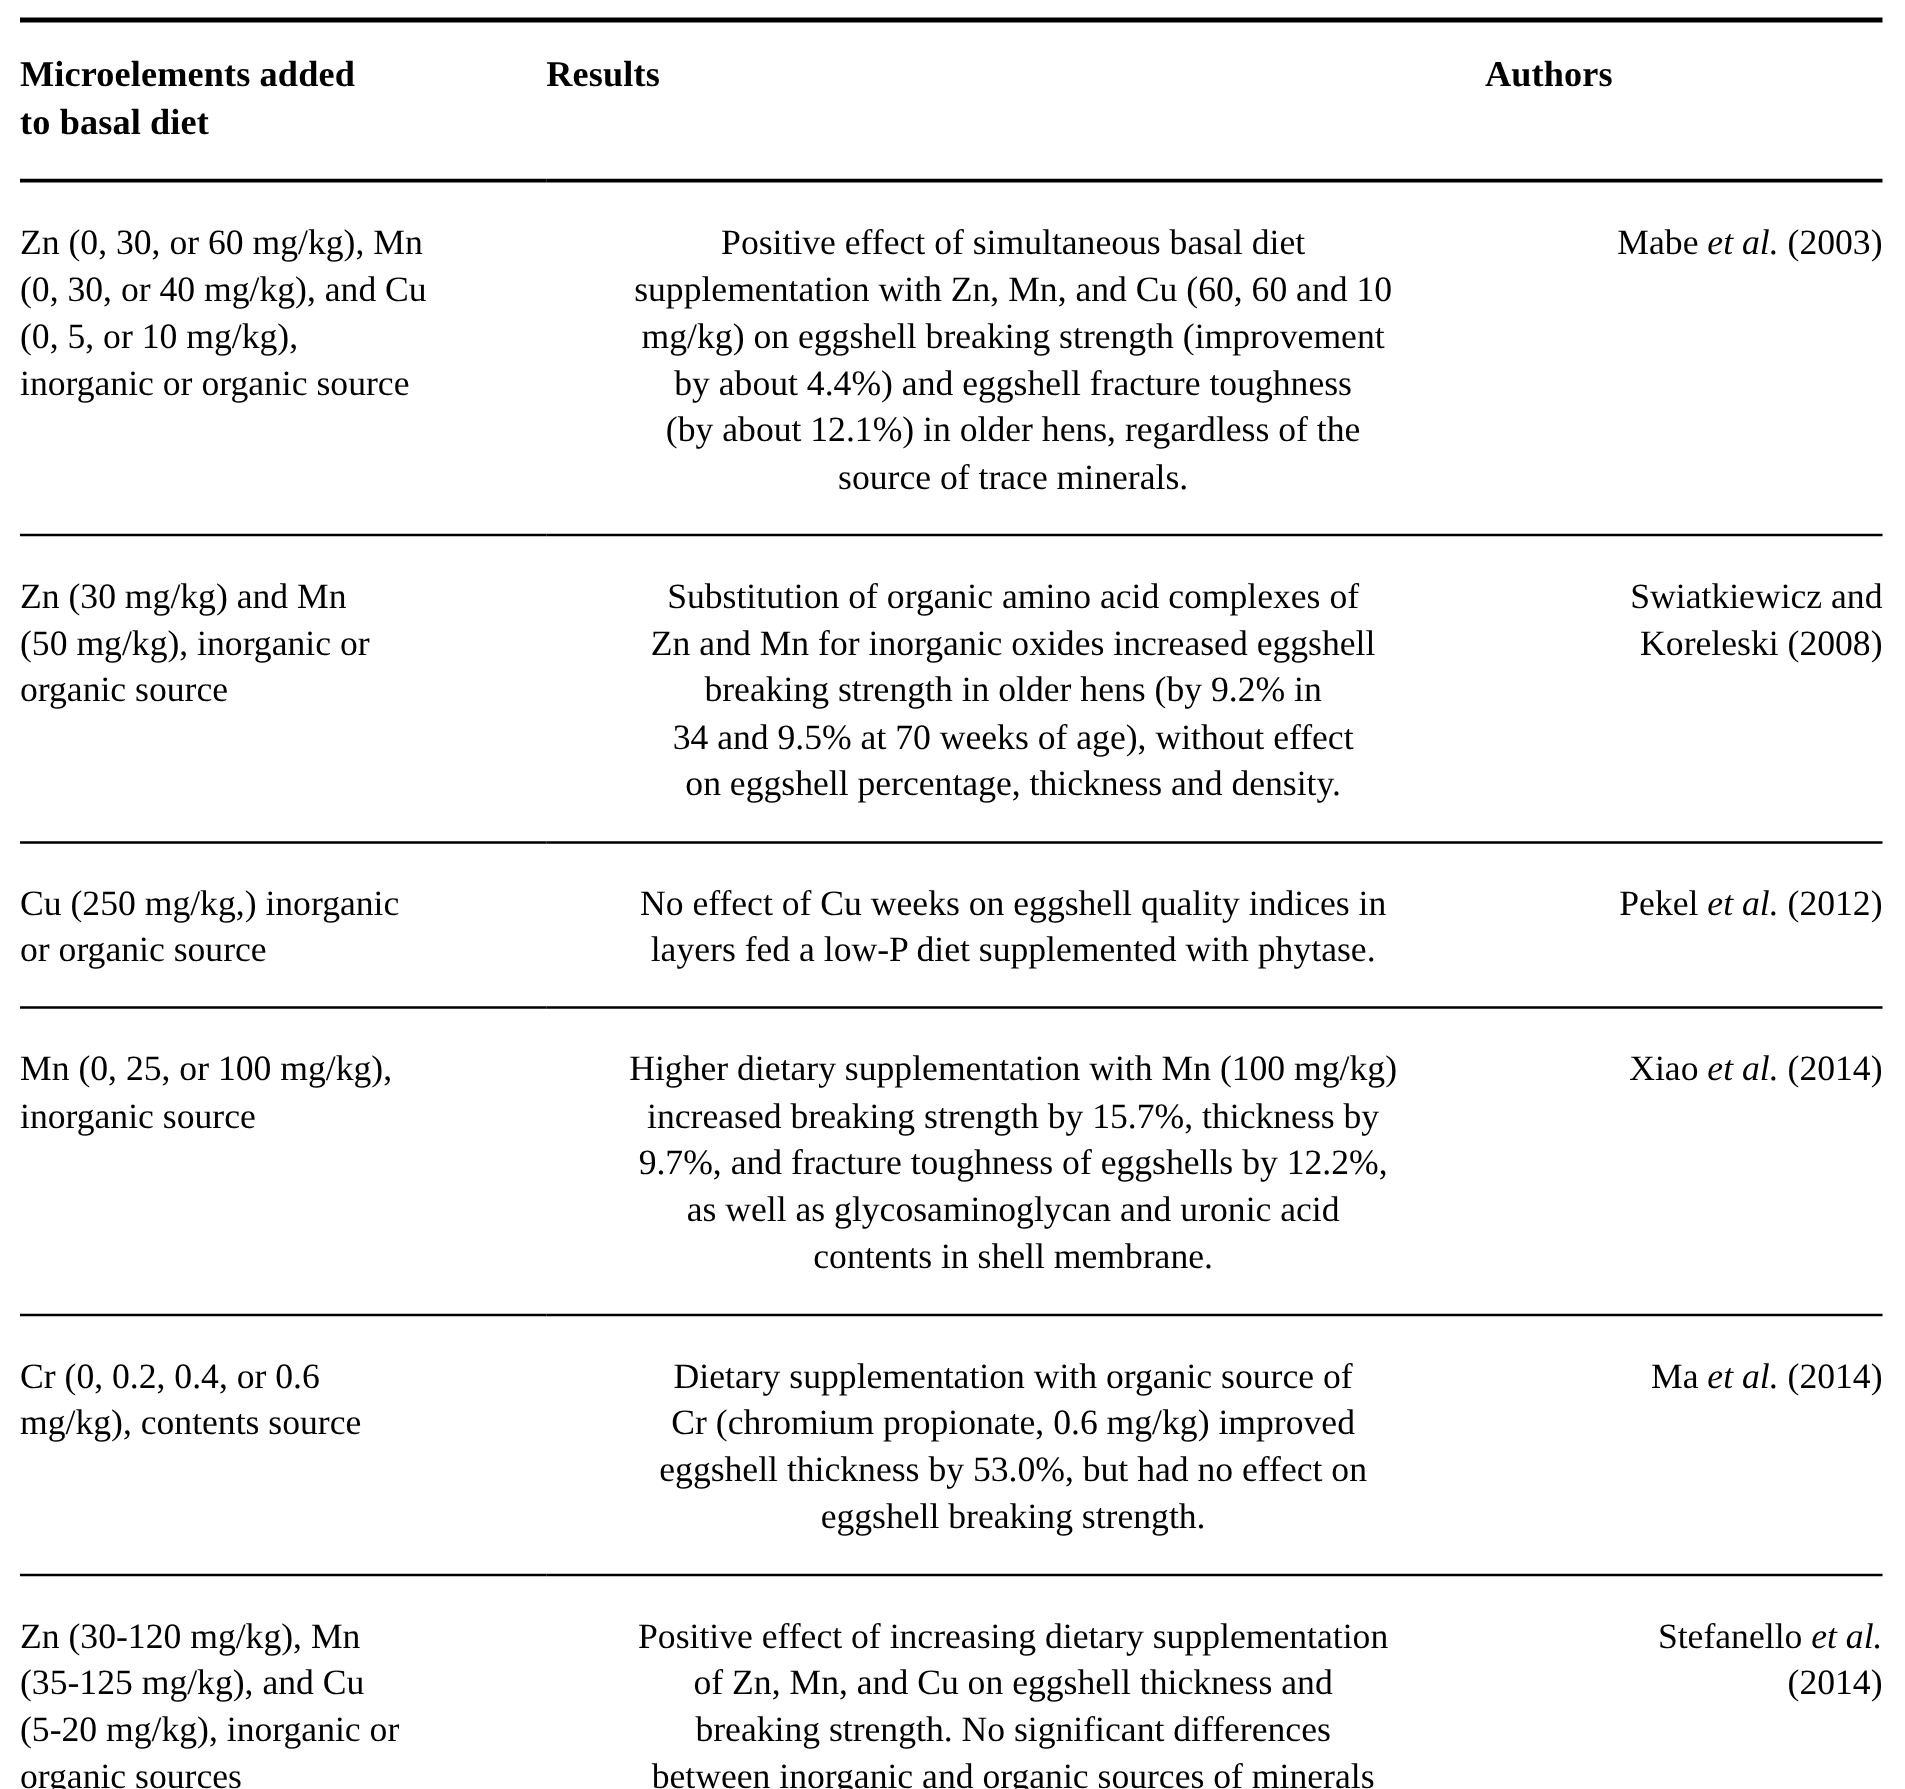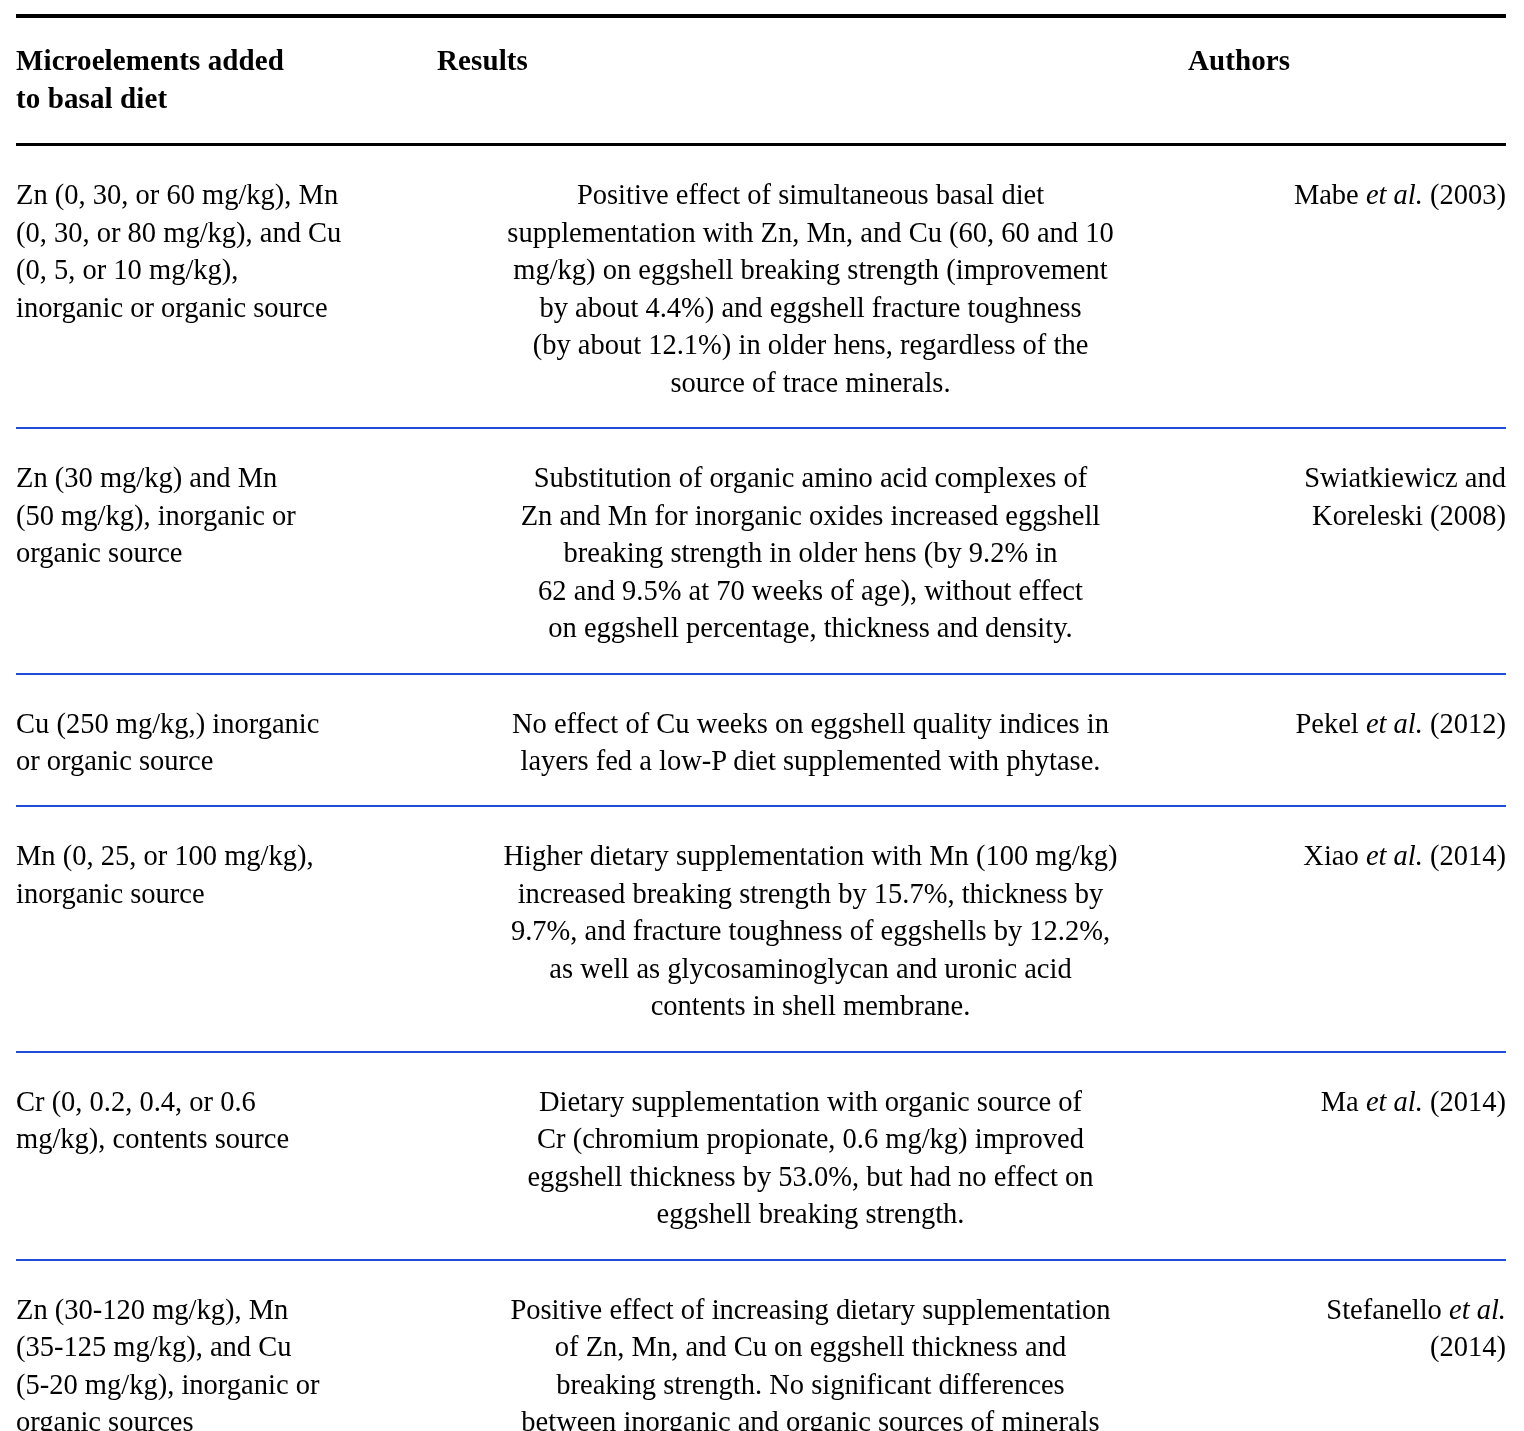--- a/index.html
+++ b/index.html
@@ -33,21 +33,21 @@
     height: 0;
     border-top: 4px solid #000;
     margin-top: 14px;
     margin-bottom: 0;
   }
 
   table.sci-table thead th {
     border-bottom: 3px solid #000;
   }
   table.sci-table tbody tr > td {
-    border-bottom: 2px solid #1d4ed8;
+    border-bottom: 2px solid #000000;
   }
   table.sci-table tbody tr.last-row > td {
     border-bottom: none;
   }
 
   
   col.col-micro   { width: 421px; }
   col.col-results { width: 751px; }
   col.col-authors { width: 318px; }
 
@@ -112,21 +112,21 @@
         <th class="c-authors">
           <span class="hdr-line">Authors</span>
         </th>
       </tr>
     </thead>
 
     <tbody id="table-body">
         <tr>
           <td class="c-micro">
             <span class="ln">Zn (0, 30, or 60 mg/kg), Mn</span>
-            <span class="ln">(0, 30, or 80 mg/kg), and Cu</span>
+            <span class="ln">(0, 30, or 40 mg/kg), and Cu</span>
             <span class="ln">(0, 5, or 10 mg/kg),</span>
             <span class="ln">inorganic or organic source</span>
           </td>
           <td class="c-results">
             <span class="ln">Positive effect of simultaneous basal diet</span>
             <span class="ln">supplementation with Zn, Mn, and Cu (60, 60 and 10</span>
             <span class="ln">mg/kg) on eggshell breaking strength (improvement</span>
             <span class="ln">by about 4.4%) and eggshell fracture toughness</span>
             <span class="ln">(by about 12.1%) in older hens, regardless of the</span>
             <span class="ln">source of trace minerals.</span>
@@ -138,21 +138,21 @@
         <tr>
           <td class="c-micro">
             <span class="ln">Zn (30 mg/kg) and Mn</span>
             <span class="ln">(50 mg/kg), inorganic or</span>
             <span class="ln">organic source</span>
           </td>
           <td class="c-results">
             <span class="ln">Substitution of organic amino acid complexes of</span>
             <span class="ln">Zn and Mn for inorganic oxides increased eggshell</span>
             <span class="ln">breaking strength in older hens (by 9.2% in</span>
-            <span class="ln">62 and 9.5% at 70 weeks of age), without effect</span>
+            <span class="ln">34 and 9.5% at 70 weeks of age), without effect</span>
             <span class="ln">on eggshell percentage, thickness and density.</span>
           </td>
           <td class="c-authors">
             <span class="ln">Swiatkiewicz and</span>
             <span class="ln">Koreleski (2008)</span>
           </td>
         </tr>
         <tr>
           <td class="c-micro">
             <span class="ln">Cu (250 mg/kg,) inorganic</span>

